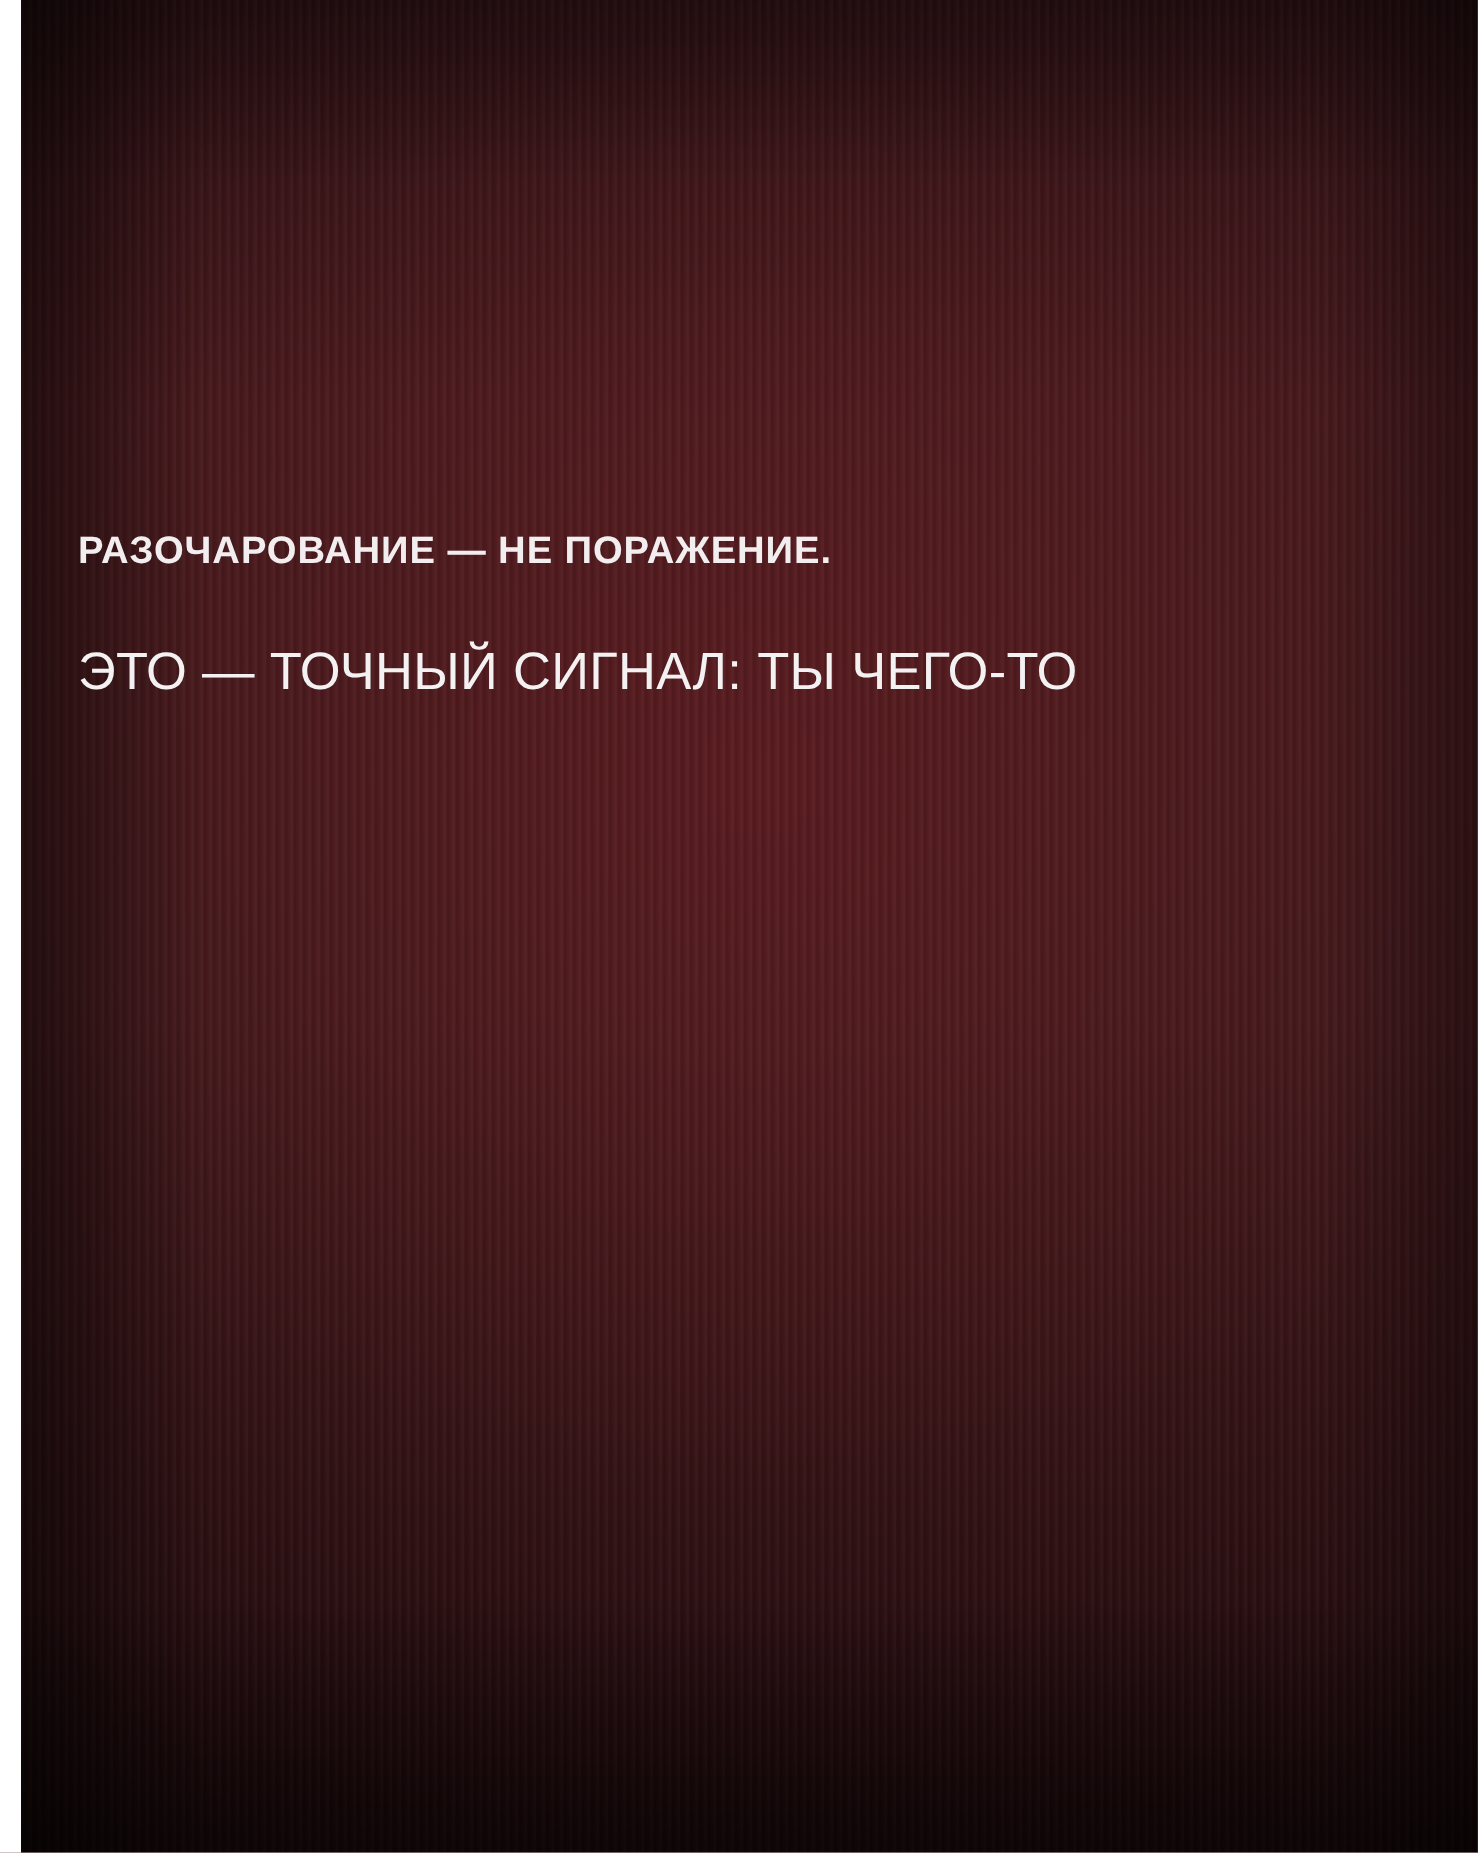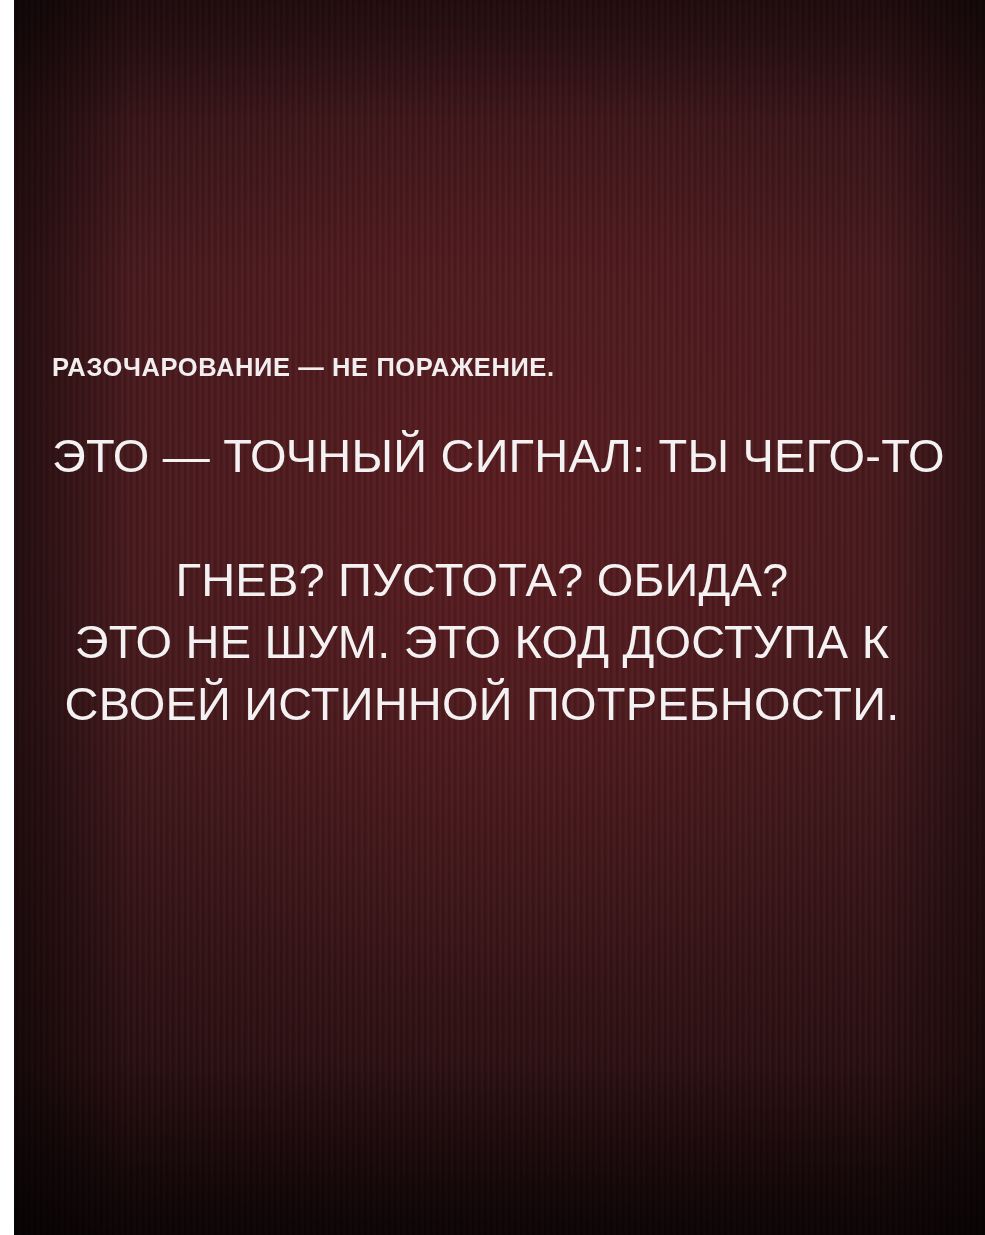--- a/index.html
+++ b/index.html
@@ -63,26 +63,25 @@
     letter-spacing: 0.6px;
     line-height: 1.2;
     margin: 0 0 42px 0;
     text-transform: uppercase;
   }
 
   .para {
     color: #f4f1f2;
     font-family: "Liberation Sans", sans-serif;
     font-weight: 400;
-    font-size: 47px;
+    font-size: 35px;
     line-height: 1.32;
     letter-spacing: 0.2px;
     margin: 0;
     text-transform: uppercase;
-    text-align: center;
   }
 
   .para + .para {
     margin-top: 62px;
   }
 
   .para .line {
     display: block;
     white-space: pre;
   }
@@ -92,20 +91,15 @@
 
 <div class="poster">
   <div class="content">
 
     <h1 class="headline">РАЗОЧАРОВАНИЕ — НЕ ПОРАЖЕНИЕ.</h1>
 
     <p class="para">
       <span class="line">ЭТО — ТОЧНЫЙ СИГНАЛ: ТЫ ЧЕГО-ТО</span>
     </p>
 
-    <p class="para">
-      <span class="line">ГНЕВ? ПУСТОТА? ОБИДА?</span>
-      <span class="line">ЭТО НЕ ШУМ. ЭТО КОД ДОСТУПА К</span>
-      <span class="line">СВОЕЙ ИСТИННОЙ ПОТРЕБНОСТИ.</span>
-    </p>
 
   </div>
 </div>
 
 </body></html>

